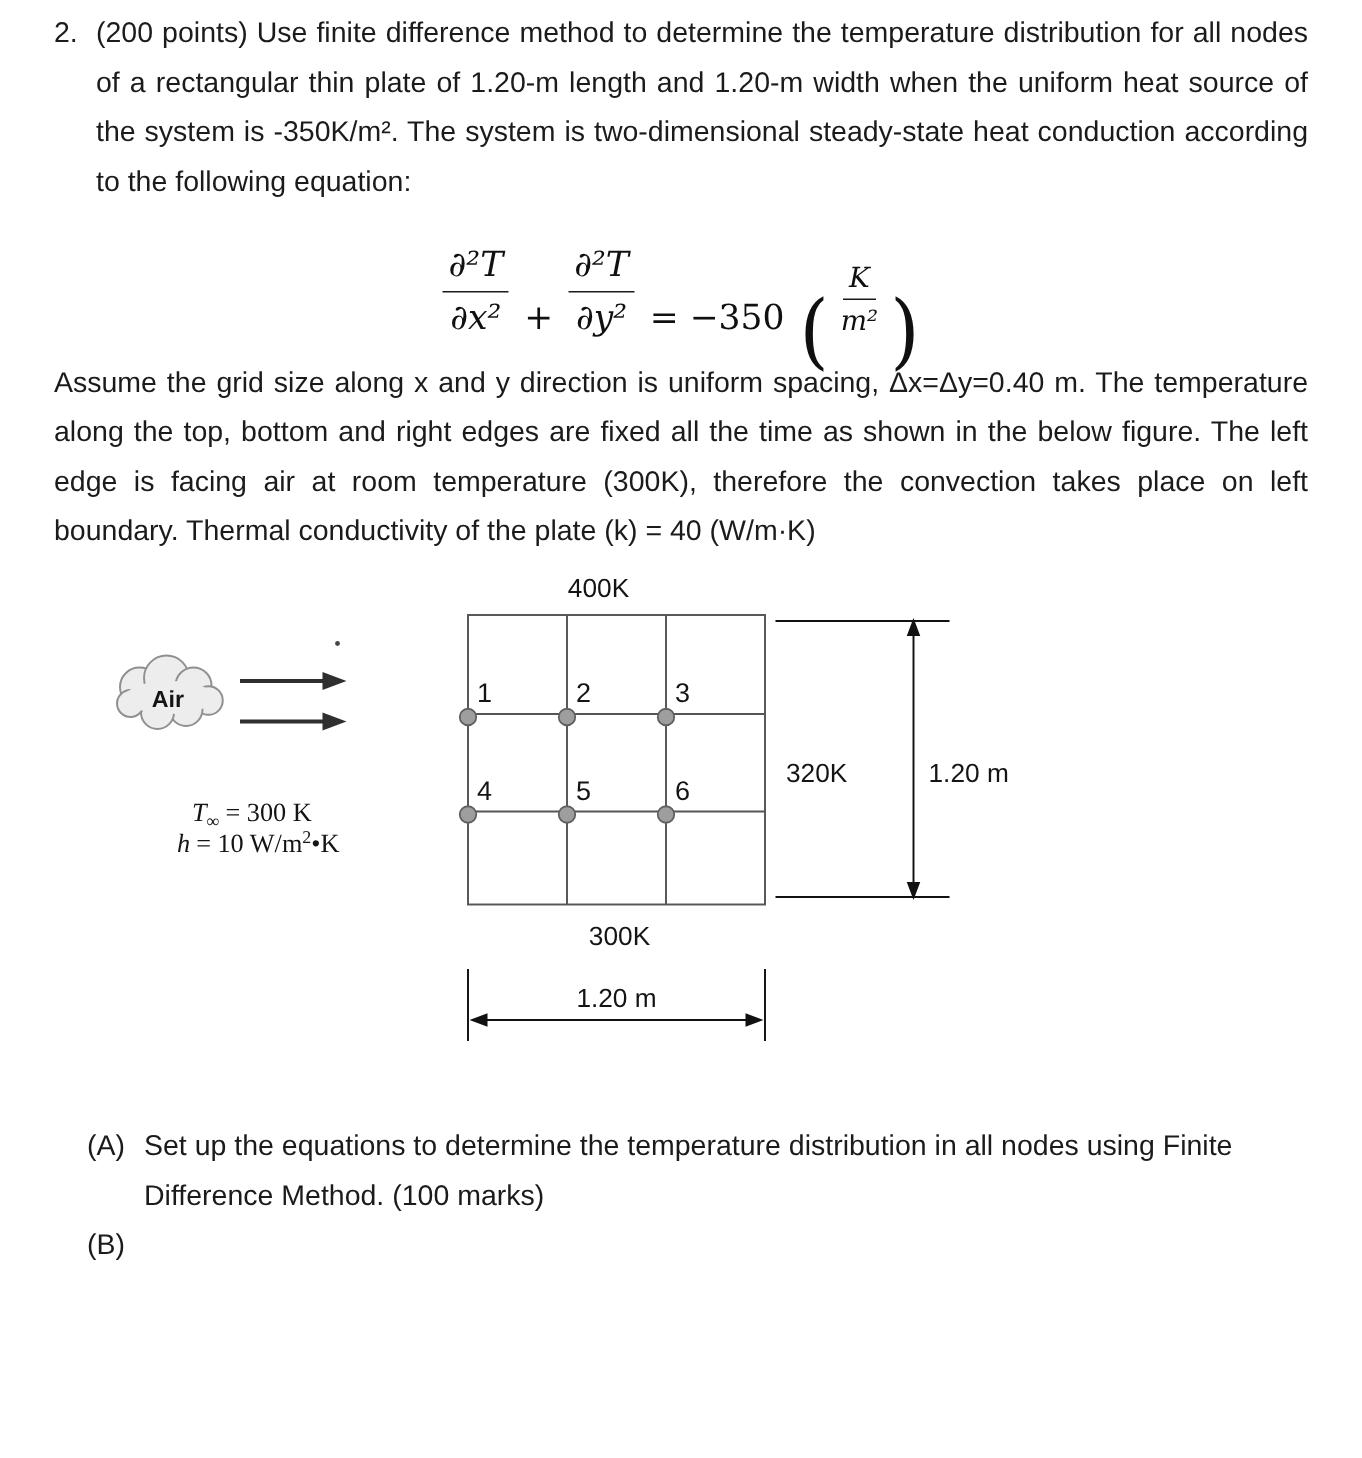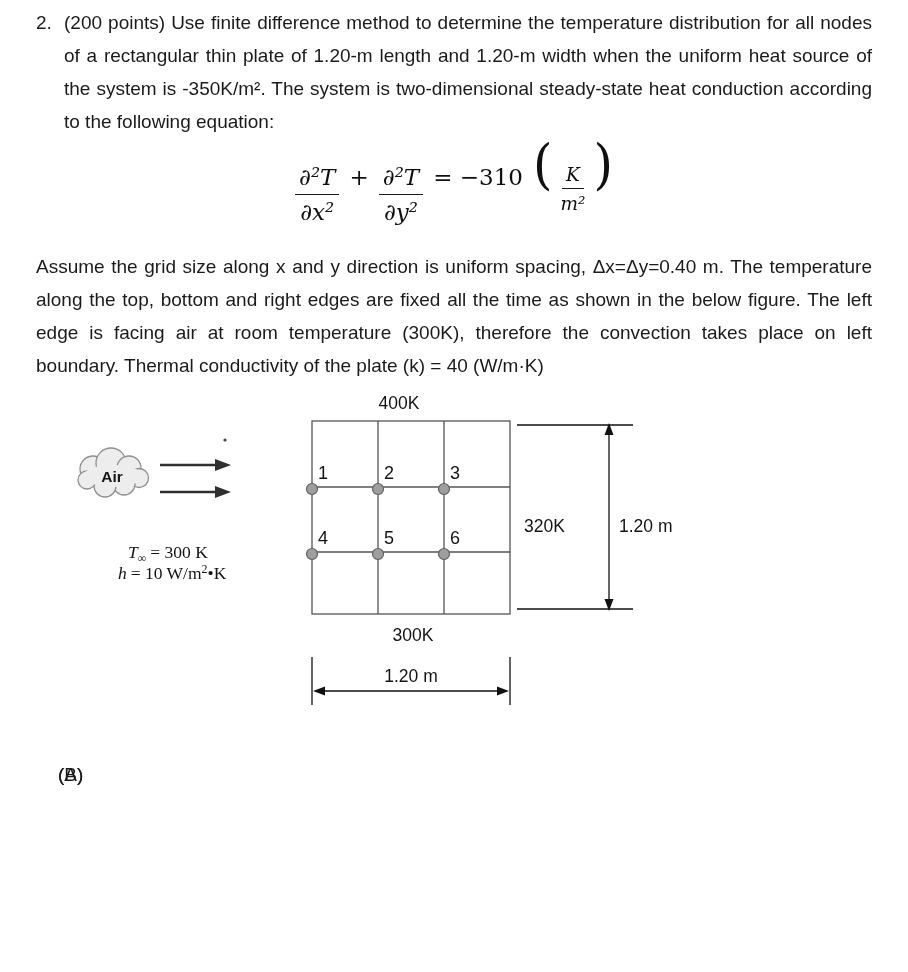--- a/index.html
+++ b/index.html
@@ -10,22 +10,22 @@
     font-family: "Liberation Sans", sans-serif;
     font-size: 19px; line-height: 33px;
     overflow: hidden;
   }
   .para { text-align: justify; position: relative; }
   .p-numbered { padding-left: 28px; }
   .p-num { position: absolute; left: 0; top: 0; }
 
   
   .eq-row {
-    display: flex; justify-content: center; align-items: flex-start;
-    gap: 8px; margin: 26px 0 25px; color: #101010;
+    display: flex; justify-content: center; align-items: flex-end;
+    gap: 8px; margin: 26px 0 14px; color: #101010;
     font-family: "DejaVu Serif", serif; font-style: italic;
     font-size: 23px; line-height: 26px;
   }
   .frac { display: inline-flex; flex-direction: column; align-items: center; }
   .frac .fnum { padding: 0 4px 4px; border-bottom: 1.8px solid #1a1a1a; }
   .frac .fden { padding-top: 4px; font-style: italic; }
   .frac.small { font-size: 18.5px; line-height: 21px; }
   .frac.small .fnum { border-bottom-width: 1.4px; padding-bottom: 3px; }
   .op { font-style: normal; margin: 0 2px; }
   .big-paren {
@@ -55,21 +55,21 @@
 <div class="eq-row">
   <span class="frac">
     <span class="fnum">∂²T</span>
     <span class="fden">∂x²</span>
   </span>
   <span class="op">+</span>
   <span class="frac">
     <span class="fnum">∂²T</span>
     <span class="fden">∂y²</span>
   </span>
-  <span class="op">= −310</span>
+  <span class="op">= −350</span>
   <span class="big-paren">(</span>
   <span class="frac small">
     <span class="fnum">K</span>
     <span class="fden">m²</span>
   </span>
   <span class="big-paren">)</span>
 </div>
 
 <div class="para">Assume the grid size along x and y direction is uniform spacing, Δx=Δy=0.40 m. The temperature along the top, bottom and right edges are fixed all the time as shown in the below figure. The left edge is facing air at room temperature (300K), therefore the convection takes place on left boundary. Thermal conductivity of the plate (k) = 40 (W/m·K)</div>
 
@@ -147,17 +147,18 @@
     <text class="math" x="128" y="654" xml:space="preserve"><tspan font-style="italic">T</tspan><tspan dy="4" font-size="12">∞</tspan><tspan dy="-4" dx="4">= 300 K</tspan></text>
 
     <text class="math" x="118" y="675" xml:space="preserve"><tspan font-style="italic">h</tspan><tspan dx="4">= 10 W/m</tspan><tspan dy="-6" font-size="12">2</tspan><tspan dy="6">•K</tspan></text>
 
   </svg>
 </div>
 
 <div class="tasks">
   <div class="task">
     <span class="task-label">(A)</span>
+    <span>Set up the equations to determine the temperature distribution in all nodes using Finite Difference Method. (100 marks)</span>
   </div>
   <div class="task">
     <span class="task-label">(B)</span>
   </div>
 </div>
 
 </body></html>

